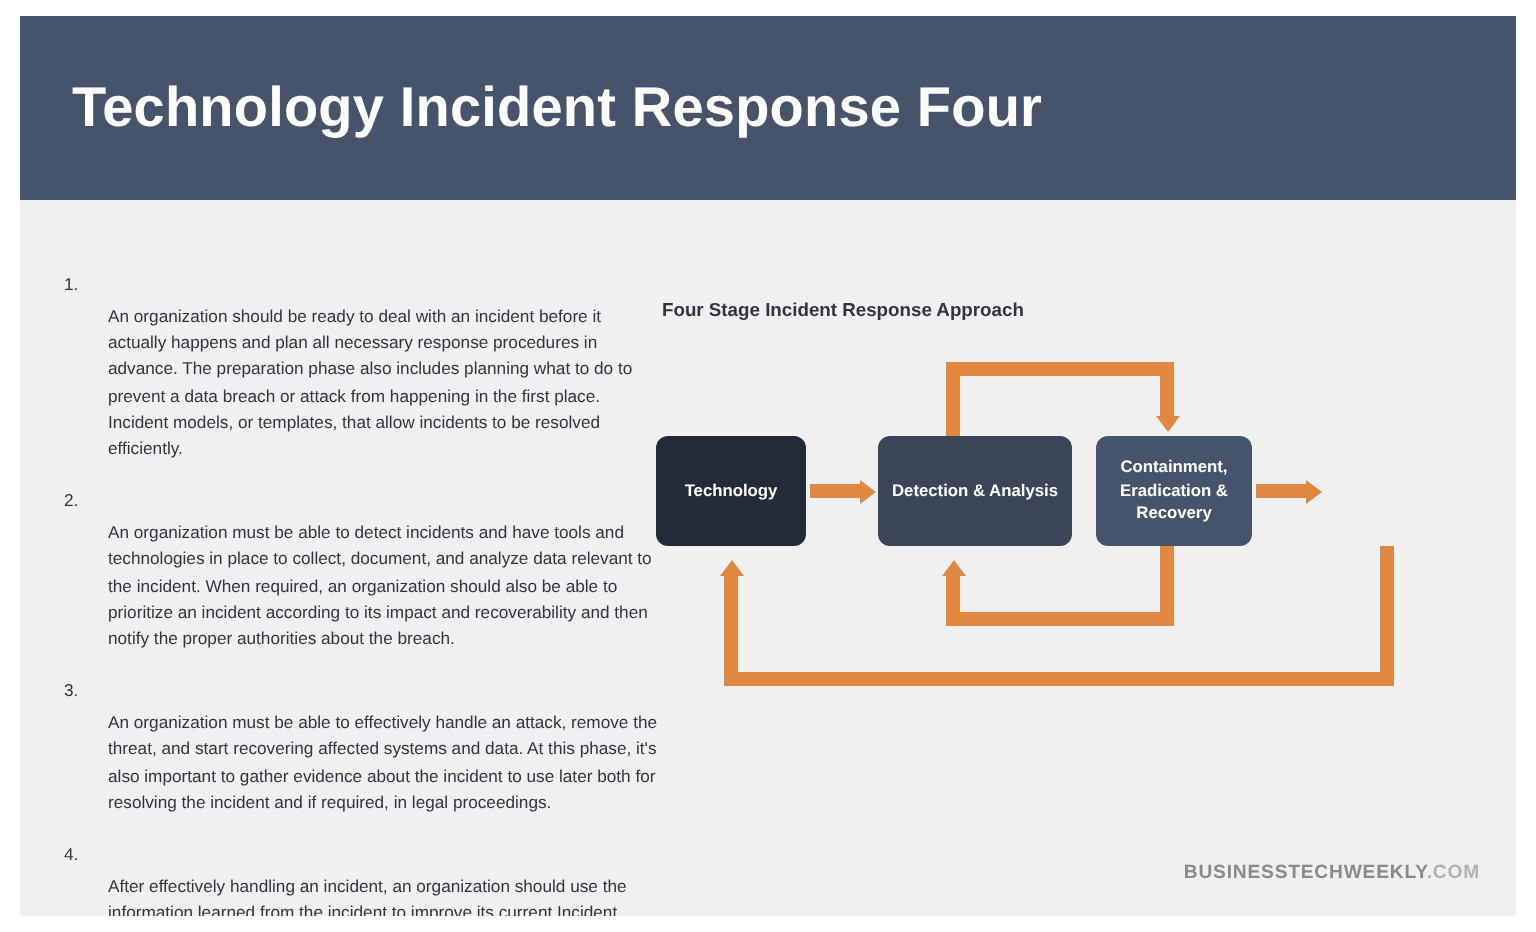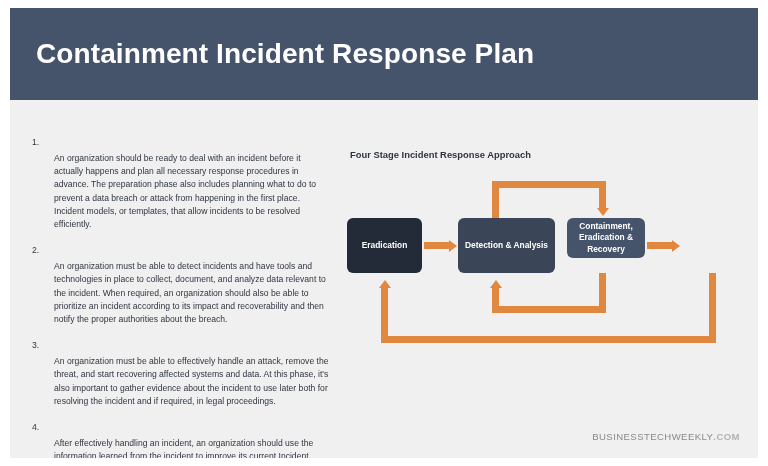--- a/index.html
+++ b/index.html
@@ -73,21 +73,21 @@
     font-size: 8.6px;
     color: #2f3540;
     line-height: 13.2px;
     text-align: left;
     margin-top: 16px;
   }
 
   
   #diagram-column {
     position: absolute;
-    left: 335px;
+    left: 316px;
     top: 128px;
     width: 400px;
     height: 260px;
   }
   #diagram-subtitle {
     position: absolute;
     left: 5px;
     top: 13px;
     font-size: 9.4px;
     font-weight: bold;
@@ -122,21 +122,21 @@
     width: 75px; height: 55px;
     background: #232b38;
   }
   #node-detection {
     left: 113px; top: 50px;
     width: 97px; height: 55px;
     background: #3a4557;
   }
   #node-containment {
     left: 222px; top: 50px;
-    width: 78px; height: 40px;
+    width: 78px; height: 55px;
     background: #45536b;
   }
   #node-post-incident {
     left: 336px; top: 50px;
     width: 62px; height: 55px;
     background: #94a8bf;
     color: #1d222b;
     font-weight: bold;
   }
 
@@ -168,36 +168,36 @@
   
   #footer {
     position: absolute;
     right: 18px;
     bottom: 16px;
     font-size: 9.6px;
     letter-spacing: 0.4px;
     white-space: nowrap;
   }
   #footer-brand {
-    font-weight: normal;
+    font-weight: bold;
     color: #8a8a8a;
   }
   #footer-tld {
     font-weight: bold;
     color: #b3b3b3;
   }
 </style>
 </head>
 <body>
 
 <div id="page">
   <div id="canvas">
 
     <div id="header-bar">
-      <div id="header-title">Containment Incident Response Plan</div>
+      <div id="header-title">Technology Incident Response Four</div>
     </div>
 
     <div id="list-column">
       <div class="list-item">
         <div class="list-num">1.</div>
         <div class="list-text">An organization should be ready to deal with an incident before it actually happens and plan all necessary response procedures in advance. The preparation phase also includes planning what to do to prevent a data breach or attack from happening in the first place. Incident models, or templates, that allow incidents to be resolved efficiently.</div>
       </div>
       <div class="list-item">
         <div class="list-num">2.</div>
         <div class="list-text">An organization must be able to detect incidents and have tools and technologies in place to collect, document, and analyze data relevant to the incident. When required, an organization should also be able to prioritize an incident according to its impact and recoverability and then notify the proper authorities about the breach.</div>
@@ -232,21 +232,21 @@
         <div class="conn" style="left:147px; top:138px; width:114px; height:7px;"></div>
         <div class="conn" style="left:147px; top:120px; width:7px; height:25px;"></div>
         <div class="arrow-head arrow-up" style="left:144.5px; top:112px;"></div>
 
         <div class="conn" style="left:364px; top:105px; width:7px; height:70px;"></div>
         <div class="conn" style="left:36px; top:168px; width:335px; height:7px;"></div>
         <div class="conn" style="left:36px; top:120px; width:7px; height:55px;"></div>
         <div class="arrow-head arrow-up" style="left:33.5px; top:112px;"></div>
 
         <div class="node" id="node-preparation">
-          <span class="node-label">Eradication</span>
+          <span class="node-label">Technology</span>
         </div>
 
         <div class="node" id="node-detection">
           <span class="node-label">Detection &amp; Analysis</span>
         </div>
 
         <div class="node" id="node-containment">
           <span class="node-label">Containment, Eradication &amp; Recovery</span>
         </div>
 

